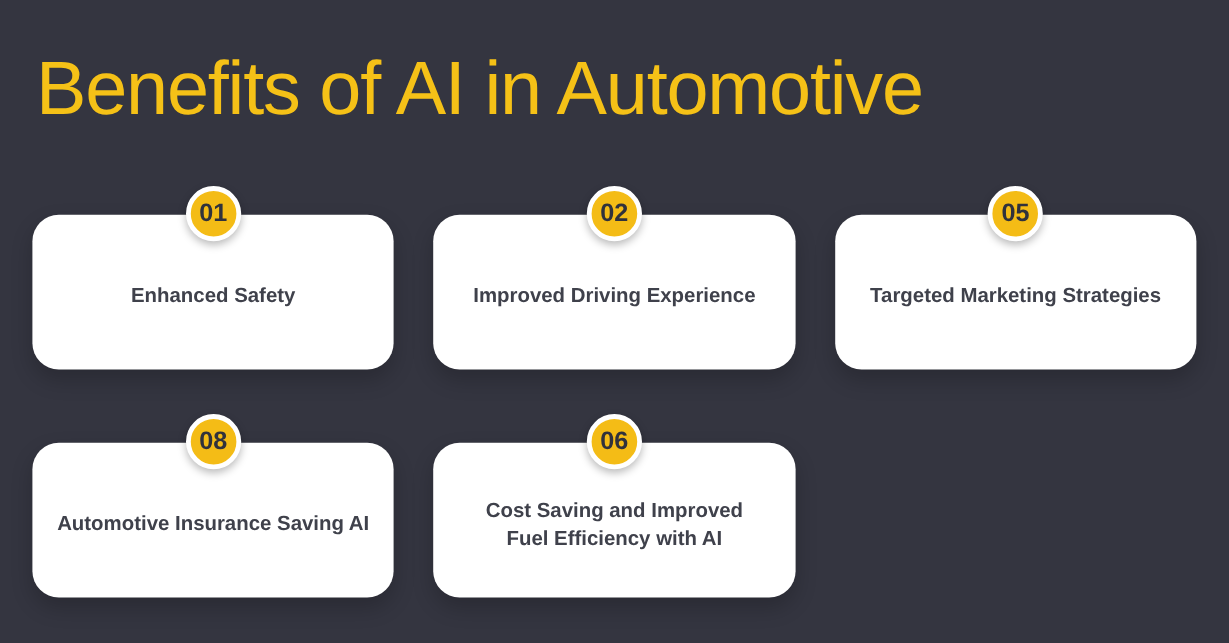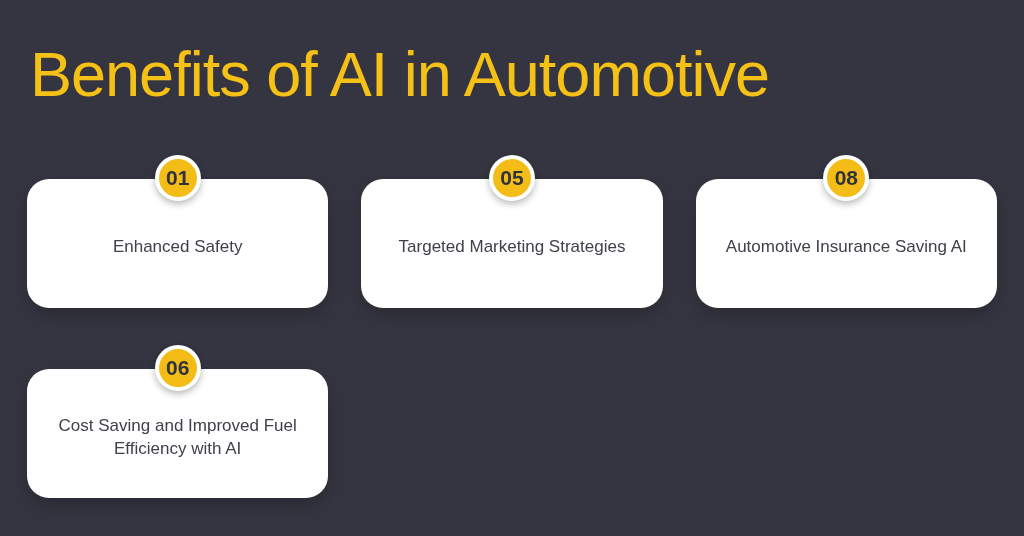--- a/index.html
+++ b/index.html
@@ -68,41 +68,45 @@
     font-weight: bold;
     color: #30323C;
     box-shadow: 0 3px 7px rgba(0, 0, 0, 0.28);
   }
 
   .card-label {
     padding: 0 8px;
     margin-top: 8px;
     text-align: center;
     font-size: 17px;
-    font-weight: normal;
+    font-weight: bold;
     color: #3F414B;
     line-height: 1.35;
   }
 
   .card-label.narrow {
     max-width: 255px;
   }
 </style>
 </head>
 <body>
 
 <h1 class="title">Benefits of AI in Automotive</h1>
 
 <div class="cards-grid">
 
   <div class="card">
     <div class="badge">01</div>
     <div class="card-label">Enhanced Safety</div>
   </div>
 
+  <div class="card">
+    <div class="badge">02</div>
+    <div class="card-label">Improved Driving Experience</div>
+  </div>
 
   <div class="card">
     <div class="badge">05</div>
     <div class="card-label">Targeted Marketing Strategies</div>
   </div>
 
 
   <div class="card">
     <div class="badge">08</div>
     <div class="card-label">Automotive Insurance Saving AI</div>

